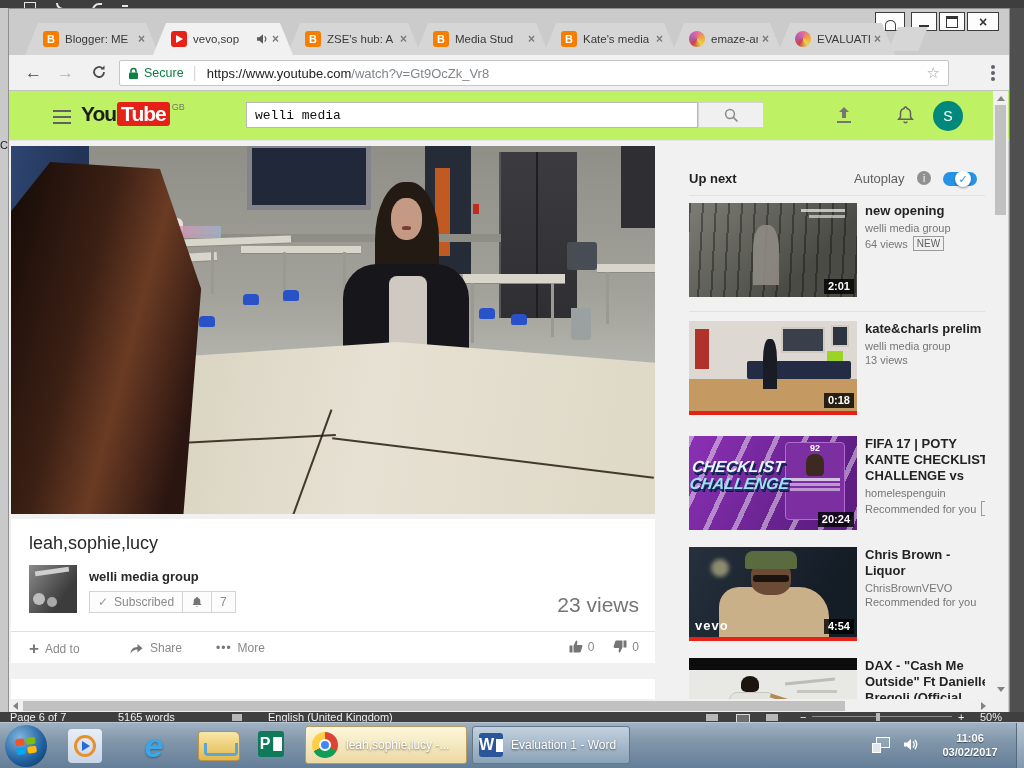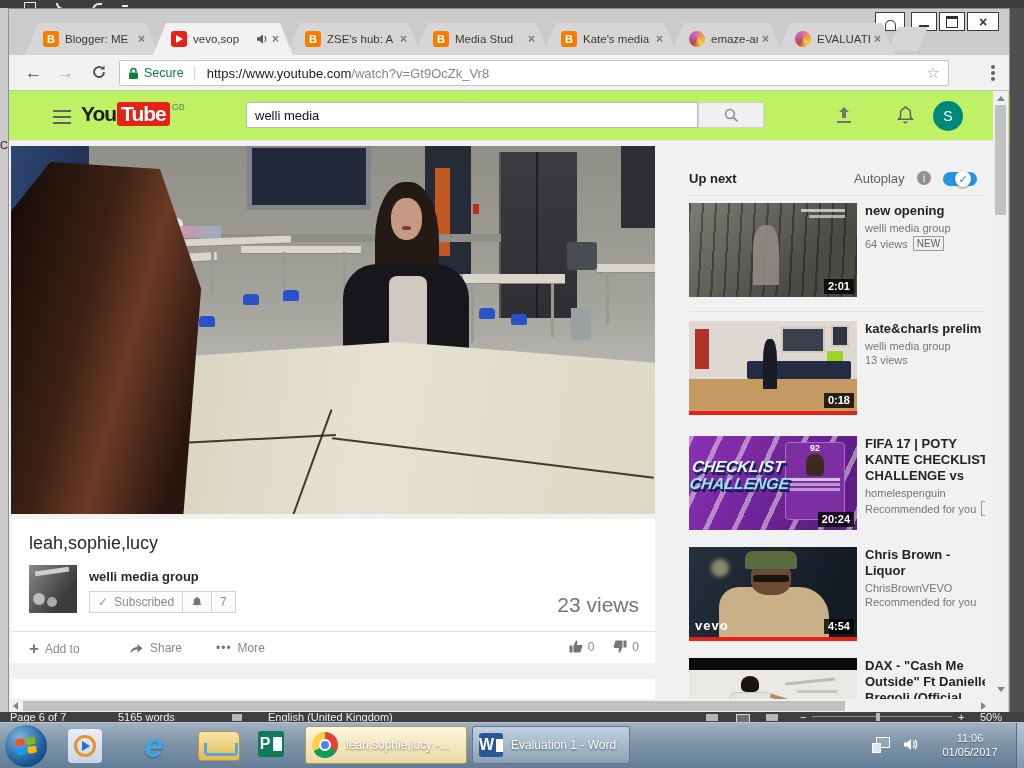--- a/index.html
+++ b/index.html
@@ -36,21 +36,21 @@
   .url .host{color:#202124;} .url .path{color:#80868b;}
   .star{margin-left:auto;color:#9aa0a6;font-size:15px;}
   .menu3 span{display:block;width:4px;height:4px;border-radius:50%;background:#5f6368;margin:2px 0;}
   
   .ythead{left:0;top:82px;width:1002px;height:50px;background:#bef264;border-bottom:1px solid #e4e4e4;box-sizing:border-box;}
   .burger span{display:block;width:18px;height:2px;background:#616161;margin:0 0 4px 0;}
   .ytlogo{display:flex;align-items:flex-start;}
   .ytlogo .you{font-size:21px;font-weight:bold;color:#1d1d1d;letter-spacing:-1px;}
   .ytlogo .tube{font-size:21px;font-weight:bold;color:#fff;background:#e62117;border-radius:3px;padding:0 4px;margin-left:1px;letter-spacing:-1px;}
   .ytlogo .gb{font-size:9px;color:#757575;margin-left:2px;}
-  .ysearch{left:237px;top:11px;width:452px;height:26px;border:1px solid #b8b8b8;box-sizing:border-box;font-size:13px;color:#111;padding:0 8px;font-family:Liberation Sans, sans-serif;background:#fff;}
+  .ysearch{left:237px;top:11px;width:452px;height:26px;border:1px solid #b8b8b8;box-sizing:border-box;font-size:13px;color:#111;padding:0 8px;font-family:Liberation Mono, monospace;background:#fff;}
   .ysearchbtn{left:689px;top:11px;width:66px;height:26px;background:#f0f0f0;border:1px solid #d3d3d3;box-sizing:border-box;display:flex;align-items:center;justify-content:center;}
   .avatar{width:30px;height:30px;border-radius:50%;background:#00897b;color:#fff;font-size:14px;display:flex;align-items:center;justify-content:center;}
   .page{left:0;top:132px;width:984px;height:558px;background:#f1f1f1;overflow:hidden;}
   
   .player{left:2px;top:5px;width:644px;height:368px;overflow:hidden;background:linear-gradient(#8f8e87,#a2a19a 40%,#b2b3ac 58%,#babbb4);}
   .seam{background:#241c12;opacity:.85;}
   .bar{background:#d8d5ca;box-shadow:0 1px 0 #8b8b84;}
   .leg{width:3px;background:#9a9a93;}
   .stool{width:16px;height:11px;background:#2a52c8;border-radius:4px 4px 2px 2px;}
   
@@ -506,20 +506,20 @@
     <div class="a" style="left:872px;top:14px;width:18px;height:15px;">
       <span class="a" style="left:4px;top:0;width:12px;height:9px;border:1.5px solid #fff;background:rgba(255,255,255,.15);"></span>
       <span class="a" style="left:0;top:6px;width:7px;height:8px;background:#dfe6ec;border:1px solid #fff;"></span>
     </div>
     <div class="a" style="left:902px;top:13px;">
       <svg width="17" height="17" viewBox="0 0 17 17">
           <path d="M2 6.5h3L9 3v11L5 10.5H2z" fill="#fff"></path>
           <path d="M11 5.5a4.3 4.3 0 0 1 0 6M12.8 3.8a6.8 6.8 0 0 1 0 9.4" stroke="#fff" fill="none" stroke-width="1.4"></path>
         </svg>
     </div>
-    <div class="a clock" style="left:928px;top:8px;width:84px;">
+    <div class="a clock" style="left:928px;top:8px;width:84px;font-weight:bold;">
       <div>11:06</div>
-      <div>01/05/2017</div>
+      <div>03/02/2017</div>
     </div>
     <div class="a" style="left:1016px;top:0;width:8px;height:46px;background:linear-gradient(#b6c4d2,#8097ac);border-left:1px solid #55697e;"></div>
   </div>
 
 </div>
 
 </body></html>

